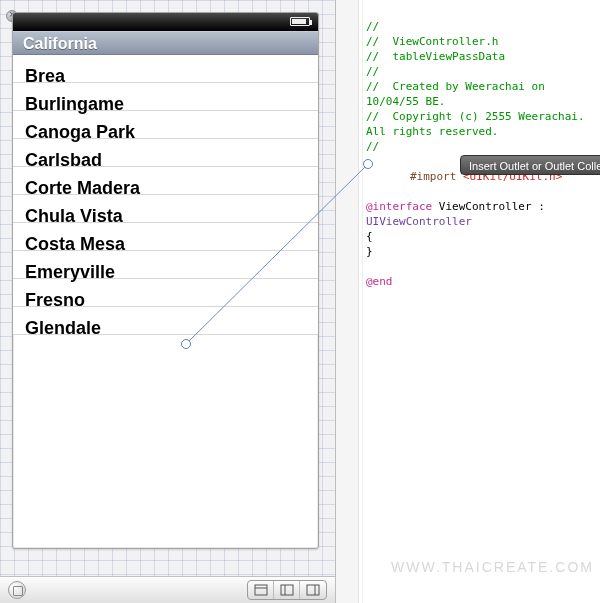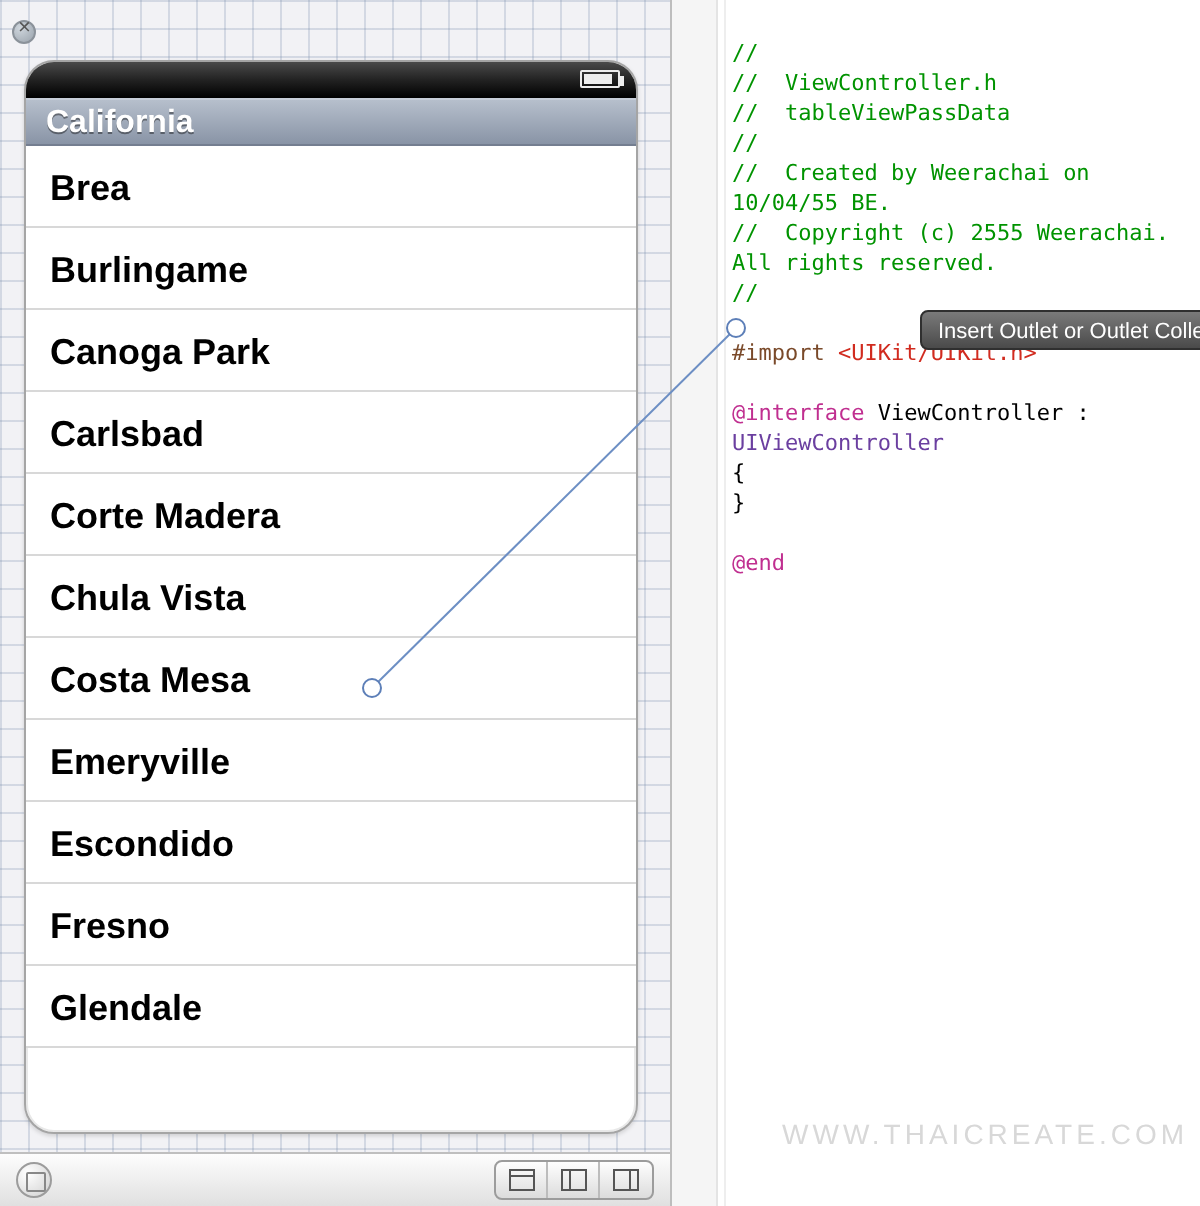--- a/index.html
+++ b/index.html
@@ -31,26 +31,26 @@
     content: "×";
     position: absolute;
     top: -3px; left: 2px;
     font-size: 11px;
     color: #555;
   }
 
   
   .device {
     position: absolute;
-    top: 30px; left: 12px;
+    top: 12px; left: 12px;
     width: 307px;
     height: 537px;
     background: #fff;
     border: 1px solid #a5a5a5;
-    border-radius: 15px;
+    border-radius: 3px;
     box-shadow: inset 0 0 0 1px #e8e8e8, 0 1px 2px rgba(0,0,0,.15);
     overflow: hidden;
   }
   .status-bar {
     height: 18px;
     width: 100%;
     background: linear-gradient(to bottom, #4a4a4a, #222 50%, #000);
     position: relative;
   }
   .status-bar .battery {
@@ -82,21 +82,21 @@
     text-shadow: 0 1px 0 rgba(0,0,0,.4);
     background: linear-gradient(to bottom, #b6bfcc, #8994a6);
     border-top: 1px solid #c6cdd8;
     border-bottom: 1px solid #747e90;
   }
 
   .table {
     background: #fff;
   }
   .row {
-    height: 41px;
+    height: 28px;
     line-height: 43px;
     padding: 0 12px;
     font-size: 18px;
     font-weight: bold;
     color: #000;
     border-bottom: 1px solid #d8d8d8;
     background:#fff;
   }
 
   
@@ -163,21 +163,21 @@
     position:absolute;
     right:-5px; top:0; bottom:0; width:5px;
     border-right:1px solid #eee;
   }
   .code {
     position: absolute;
     left: 30px; right: 0; top: 4px;
     white-space: pre-wrap;
   }
   .c-comment { color: #009300; }
-  .c-pre     { color: #7a4a2a; }
+  .c-pre     { color: #7a4a2a; margin-left: 44px; }
   .c-str     { color: #d12b1f; }
   .c-kw      { color: #c02f90; text-align: center; }
   .c-type    { color: #6b3fa0; text-align: right; }
   .c-plain   { color: #000; }
 
   
   .conn-line {
     position: absolute;
     pointer-events: none;
     z-index: 50;
@@ -232,21 +232,20 @@
     <div class="section-header">California</div>
     <div class="table">
       <div class="row">Brea</div>
       <div class="row">Burlingame</div>
       <div class="row">Canoga Park</div>
       <div class="row">Carlsbad</div>
       <div class="row">Corte Madera</div>
       <div class="row">Chula Vista</div>
       <div class="row">Costa Mesa</div>
       <div class="row">Emeryville</div>
-      <div class="row">Escondido</div>
       <div class="row">Fresno</div>
       <div class="row">Glendale</div>
     </div>
   </div>
 
   <div class="ib-bottom">
     <div class="doc-btn"></div>
     <div class="seg">
       <button>
         <svg viewBox="0 0 14 12">

